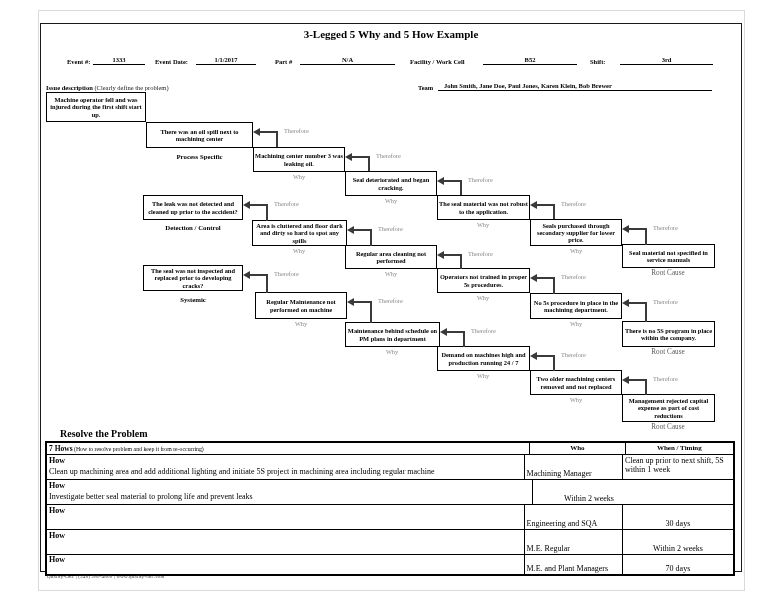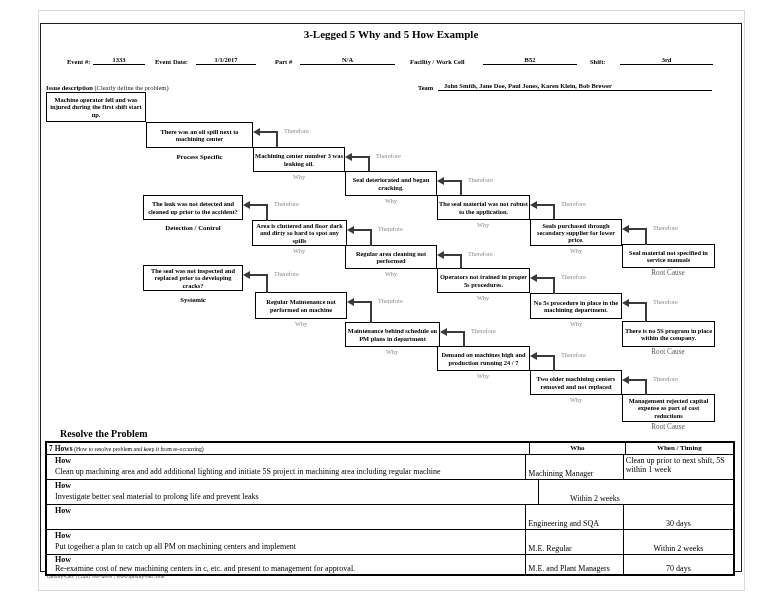--- a/index.html
+++ b/index.html
@@ -28,21 +28,21 @@
   .trow{display:flex;}
   .thead{height:11px;}
   .th-hows{width:483px;border-right:1px solid #000;font-size:7.5px;font-weight:bold;
            padding-left:2px;line-height:11px;white-space:nowrap;overflow:hidden;}
   .th-hows .hint{font-size:5.8px;font-weight:normal;}
   .th-who{width:95px;border-right:1px solid #000;font-size:7px;font-weight:bold;text-align:center;line-height:11px;}
   .th-when{width:108px;font-size:7px;font-weight:bold;text-align:center;line-height:11px;}
   .grp{display:flex;border-top:1.5px solid #000;}
   .g1,.g2,.g3,.g4{height:24px;}
   .g5{height:19px;}
-  .grp-left{width:483px;border-right:1px solid #000;padding-left:8px;overflow:hidden;}
+  .grp-left{width:483px;border-right:1px solid #000;padding-left:2px;overflow:hidden;}
   .how{font-size:8px;font-weight:bold;line-height:11px;}
   .act{font-size:8px;line-height:11px;white-space:nowrap;}
   .g5 .how,.g5 .act{line-height:9px;}
   .grp-who{width:95px;border-right:1px solid #000;font-size:8px;line-height:9px;
            display:flex;align-items:flex-end;padding:1px 2px;}
   .grp-when{width:108px;font-size:8px;line-height:9px;display:flex;align-items:flex-end;
             justify-content:center;text-align:center;padding:1px 2px;}
   .grp-when.first{align-items:flex-start;justify-content:flex-start;text-align:left;}
   .footer{font-size:5px;color:#444;letter-spacing:0.2px;}
 </style>
@@ -224,30 +224,28 @@
       <div class="grp-left">
         <div class="how">How</div>
       </div>
       <div class="grp-who">Engineering and SQA</div>
       <div class="grp-when">30 days</div>
     </div>
 
     <div class="grp g4">
       <div class="grp-left">
         <div class="how">How</div>
-        <div class="act">Put together a plan to catch up all PM on machining centers and implement</div>
       </div>
       <div class="grp-who">M.E. Regular</div>
       <div class="grp-when">Within 2 weeks</div>
     </div>
 
     <div class="grp g5">
       <div class="grp-left">
         <div class="how">How</div>
-        <div class="act">Re-examine cost of new machining centers in c, etc. and present to management for approval.</div>
       </div>
       <div class="grp-who">M.E. and Plant Managers</div>
       <div class="grp-when">70 days</div>
     </div>
   </div>
 
   <div class="abs footer" style="left:47px;top:574px;">Quality-One | (248) 280-4800 | www.quality-one.com</div>
 
 </div>
 

